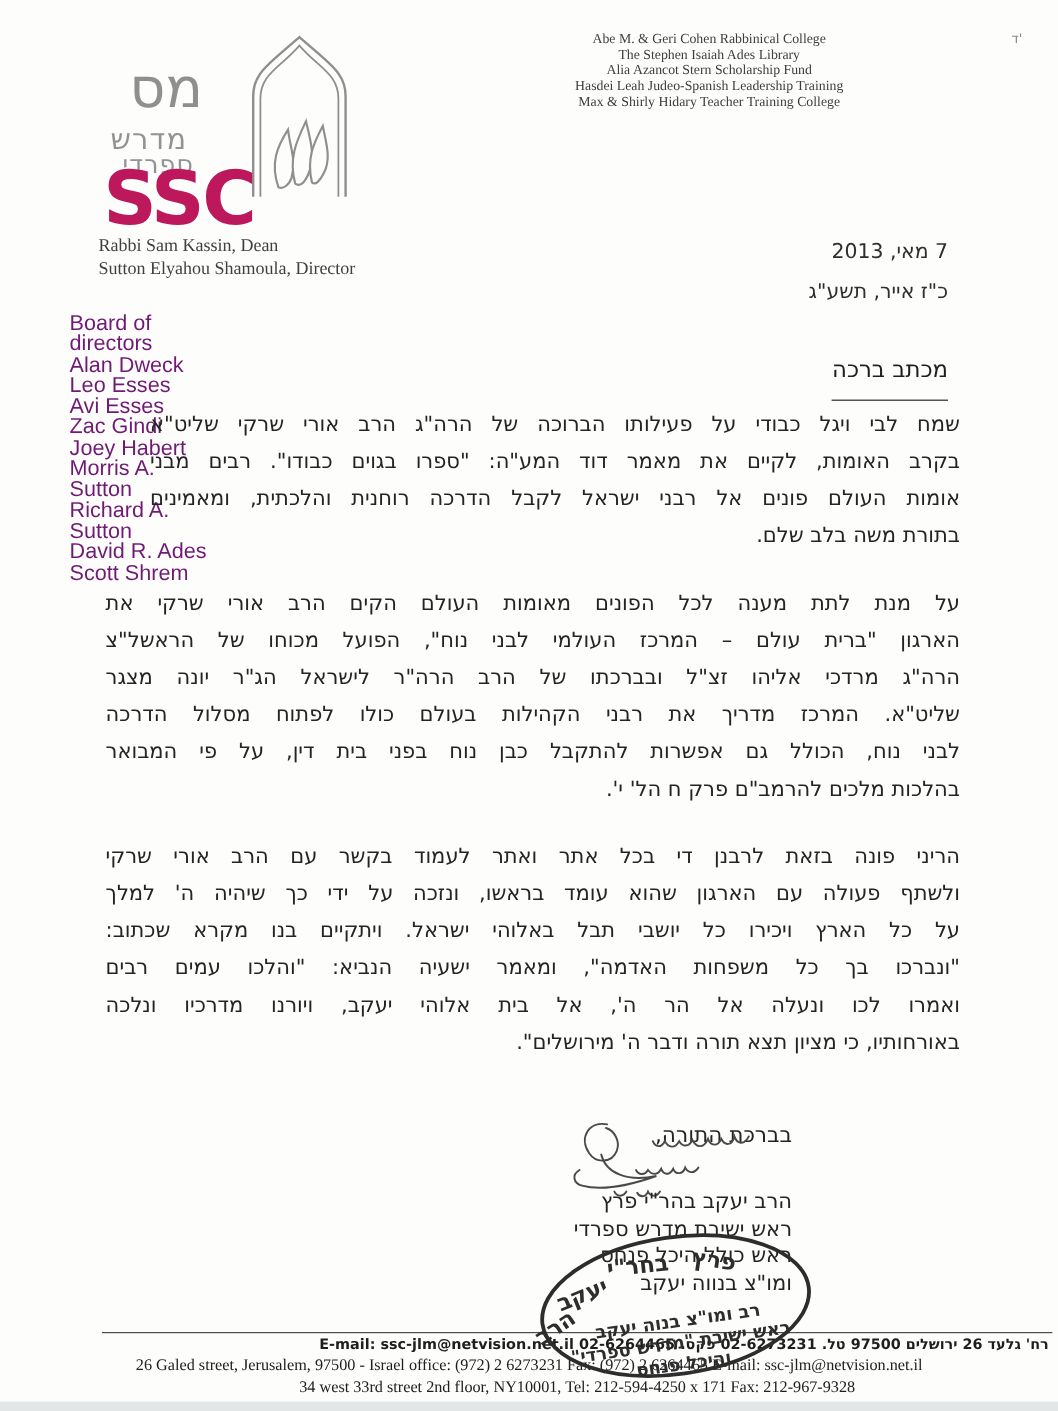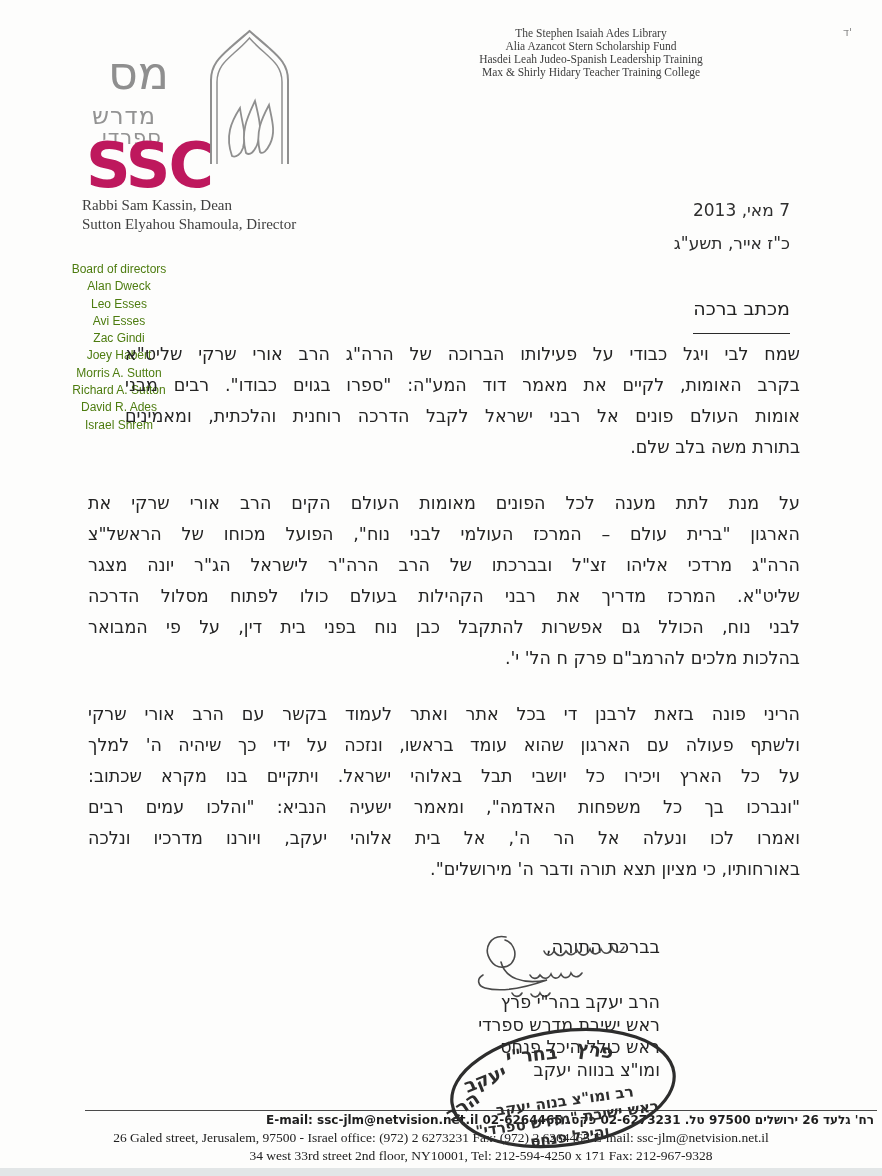--- a/index.html
+++ b/index.html
@@ -18,22 +18,22 @@
   
   .logo{position:absolute;top:26px;left:86px;width:236px;height:172px;color:#8f8f8f;}
   .logo svg{position:absolute;top:2px;left:116px;}
   .logo-ms{position:absolute;top:24px;left:22px;font-size:46px;font-weight:normal;color:#8f8f8f;line-height:46px;}
   .logo-heb1{position:absolute;top:76px;left:6px;font-size:24px;color:#939393;letter-spacing:1px;}
   .logo-heb2{position:absolute;top:99px;left:16px;font-size:21px;color:#939393;letter-spacing:1px;}
   .logo-ssc{position:absolute;top:116px;left:0px;font-size:62px;font-weight:bold;letter-spacing:-2px;color:#be185d;line-height:47px;}
   .logo-name{position:absolute;top:127px;left:110px;font-size:19px;line-height:16px;color:#8c8c8c;letter-spacing:.5px;}
   
   .officers{position:absolute;top:196px;left:82px;font-family:"Liberation Serif",serif;font-size:15px;line-height:18.5px;color:#3f3f3f;}
-  .board{position:absolute;top:261px;left:58px;width:122px;text-align:center;
-    font-family:"Liberation Sans","DejaVu Sans",sans-serif;font-size:12px;line-height:17.3px;color:#4d7c0f;}
+  .board{position:absolute;top:261px;left:58px;width:122px;text-align:left;
+    font-family:"Liberation Sans","DejaVu Sans",sans-serif;font-size:18px;line-height:17.3px;color:#701a75;}
   
   .dates{position:absolute;top:194px;right:92px;direction:rtl;text-align:right;font-size:17px;line-height:33px;color:#2e2e2e;}
   .title{position:absolute;top:297px;right:92px;direction:rtl;font-size:19px;color:#1f1f1f;}
   .title span{border-bottom:1.6px solid #2a2a2a;padding-bottom:14px;margin-top:46px;}
   .body{position:absolute;top:339px;left:88px;right:82px;direction:rtl;font-size:17.5px;color:#242424;}
   .para{margin:0 0 25px 0;}
   .para.indented{margin-left:37px;}
   .bline{line-height:31px;text-align:justify;text-align-last:justify;}
   .bline.last{text-align-last:right;}
   
@@ -52,20 +52,21 @@
   .scan-edge{position:absolute;bottom:0;left:0;width:100%;height:8px;background:#e2e6e7;}
 </style>
 </head>
 <body>
 
 <div class="page">
 
   <div class="corner-mark">ד'</div>
 
   <div class="inst-lines">
+    <div>Abe M. &amp; Geri Cohen Rabbinical College</div>
     <div>The Stephen Isaiah Ades Library</div>
     <div>Alia Azancot Stern Scholarship Fund</div>
     <div>Hasdei Leah Judeo-Spanish Leadership Training</div>
     <div>Max &amp; Shirly Hidary Teacher Training College</div>
   </div>
 
   <div class="logo">
     <svg width="95" height="138" viewBox="0 0 95 138">
       <g fill="none" stroke="#8f8f8f" stroke-width="2">
         <path d="M9,136 L9,52 C9,36 19,28 29,19 C37,12 43,7 47.5,3 C52,7 58,12 66,19 C76,28 86,36 86,52 L86,136"></path>
@@ -91,21 +92,21 @@
   <div class="board">
     <div>Board of directors</div>
     <div>Alan Dweck</div>
     <div>Leo Esses</div>
     <div>Avi Esses</div>
     <div>Zac Gindi</div>
     <div>Joey Habert</div>
     <div>Morris A. Sutton</div>
     <div>Richard A. Sutton</div>
     <div>David R. Ades</div>
-    <div>Israel Shrem</div>
+    <div>Scott Shrem</div>
   </div>
 
   <div class="dates">
     <div>7 מאי, 2013</div>
     <div>כ"ז אייר, תשע"ג</div>
   </div>
 
   <div class="title">
     <span>מכתב ברכה</span>
   </div>

